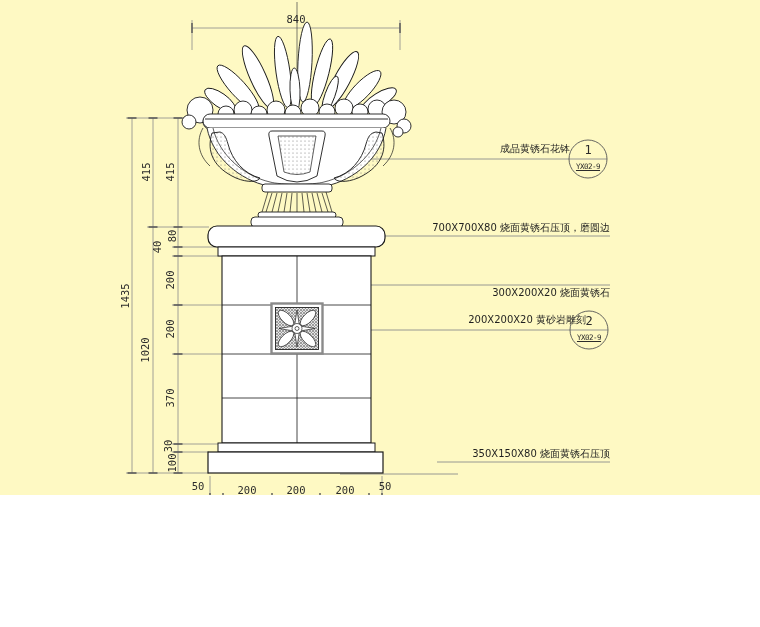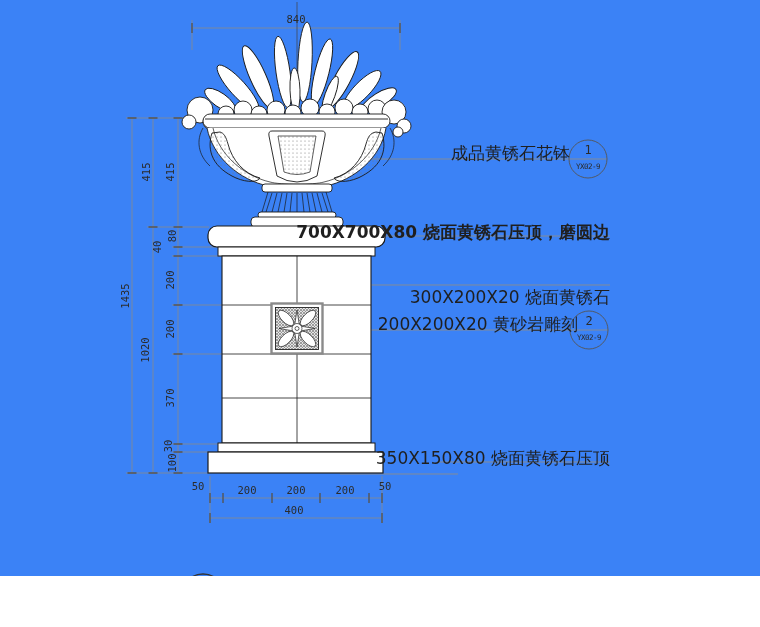--- a/index.html
+++ b/index.html
@@ -1,27 +1,27 @@
 <!DOCTYPE html>
 <html><head>
 <meta charset="utf-8">
 <style>
   html,body{margin:0;padding:0;background:#fff;}
-  .canvas{position:relative;width:760px;height:576px;background:#3b82f6;overflow:hidden;
+  .canvas{position:relative;width:760px;height:495px;background:#fef9c3;overflow:hidden;
           font-family:"DejaVu Sans",sans-serif;}
   svg{position:absolute;left:0;top:0;}
   .dim{position:absolute;width:44px;height:14px;line-height:14px;text-align:center;
        font-family:"DejaVu Sans Mono",monospace;font-size:10.5px;color:#2b2b2b;}
   .rot{transform:rotate(-90deg);}
   .ann{position:absolute;white-space:nowrap;text-align:right;
-       font-family:"DejaVu Sans",sans-serif;font-size:17px;color:#1f1f1f;}
+       font-family:"DejaVu Sans",sans-serif;font-size:10px;color:#1f1f1f;}
   .cnum{position:absolute;width:32px;text-align:center;font-size:12px;color:#2b2b2b;
         font-family:"DejaVu Sans Mono",monospace;}
   .cref{position:absolute;width:44px;text-align:center;font-size:7.5px;color:#2b2b2b;
-        font-family:"DejaVu Sans Mono",monospace;letter-spacing:-0.5px;}
+        font-family:"DejaVu Sans Mono",monospace;letter-spacing:-0.5px;text-decoration:underline;}
   .tnum{position:absolute;left:188px;top:584px;width:30px;text-align:center;
         font-size:19px;color:#2b2b2b;font-family:"DejaVu Sans Mono",monospace;}
   .ttitle{position:absolute;left:232px;top:584px;font-size:15.5px;letter-spacing:1px;
         color:#1a1a1a;white-space:nowrap;}
   .tscale{position:absolute;left:347px;top:589px;font-size:12px;color:#2b2b2b;
         font-family:"DejaVu Sans Mono",monospace;}
 </style>
 </head>
 <body>
 
@@ -177,23 +177,23 @@
 <div class="dim rot" style="left:146px;top:439px;">30</div>
 <div class="dim rot" style="left:150px;top:456px;">100</div>
 <div class="dim" style="left:176px;top:479px;">50</div>
 <div class="dim" style="left:225px;top:483px;">200</div>
 <div class="dim" style="left:274px;top:483px;">200</div>
 <div class="dim" style="left:323px;top:483px;">200</div>
 <div class="dim" style="left:363px;top:479px;">50</div>
 <div class="dim" style="left:272px;top:503px;">400</div>
 
 <div class="ann" style="right:190px;top:142px;">成品黄锈石花钵</div>
-<div class="ann" style="right:150px;top:221px;font-weight:bold;">700X700X80 烧面黄锈石压顶，磨圆边</div>
+<div class="ann" style="right:150px;top:221px;">700X700X80 烧面黄锈石压顶，磨圆边</div>
 <div class="ann" style="right:150px;top:266px;margin-top:20px;">300X200X20 烧面黄锈石</div>
-<div class="ann" style="right:182px;top:313px;">200X200X20 黄砂岩雕刻</div>
+<div class="ann" style="right:174px;top:313px;">200X200X20 黄砂岩雕刻</div>
 <div class="ann" style="right:150px;top:447px;">350X150X80 烧面黄锈石压顶</div>
 
 <div class="cnum" style="left:572px;top:143px;">1</div>
 <div class="cref" style="left:566px;top:162px;">YX02-9</div>
 <div class="cnum" style="left:573px;top:314px;">2</div>
 <div class="cref" style="left:567px;top:333px;">YX02-9</div>
 
 <div class="tnum">2</div>
 <div class="ttitle">花钵墩子立面详图</div>
 <div class="tscale">1:15</div>

